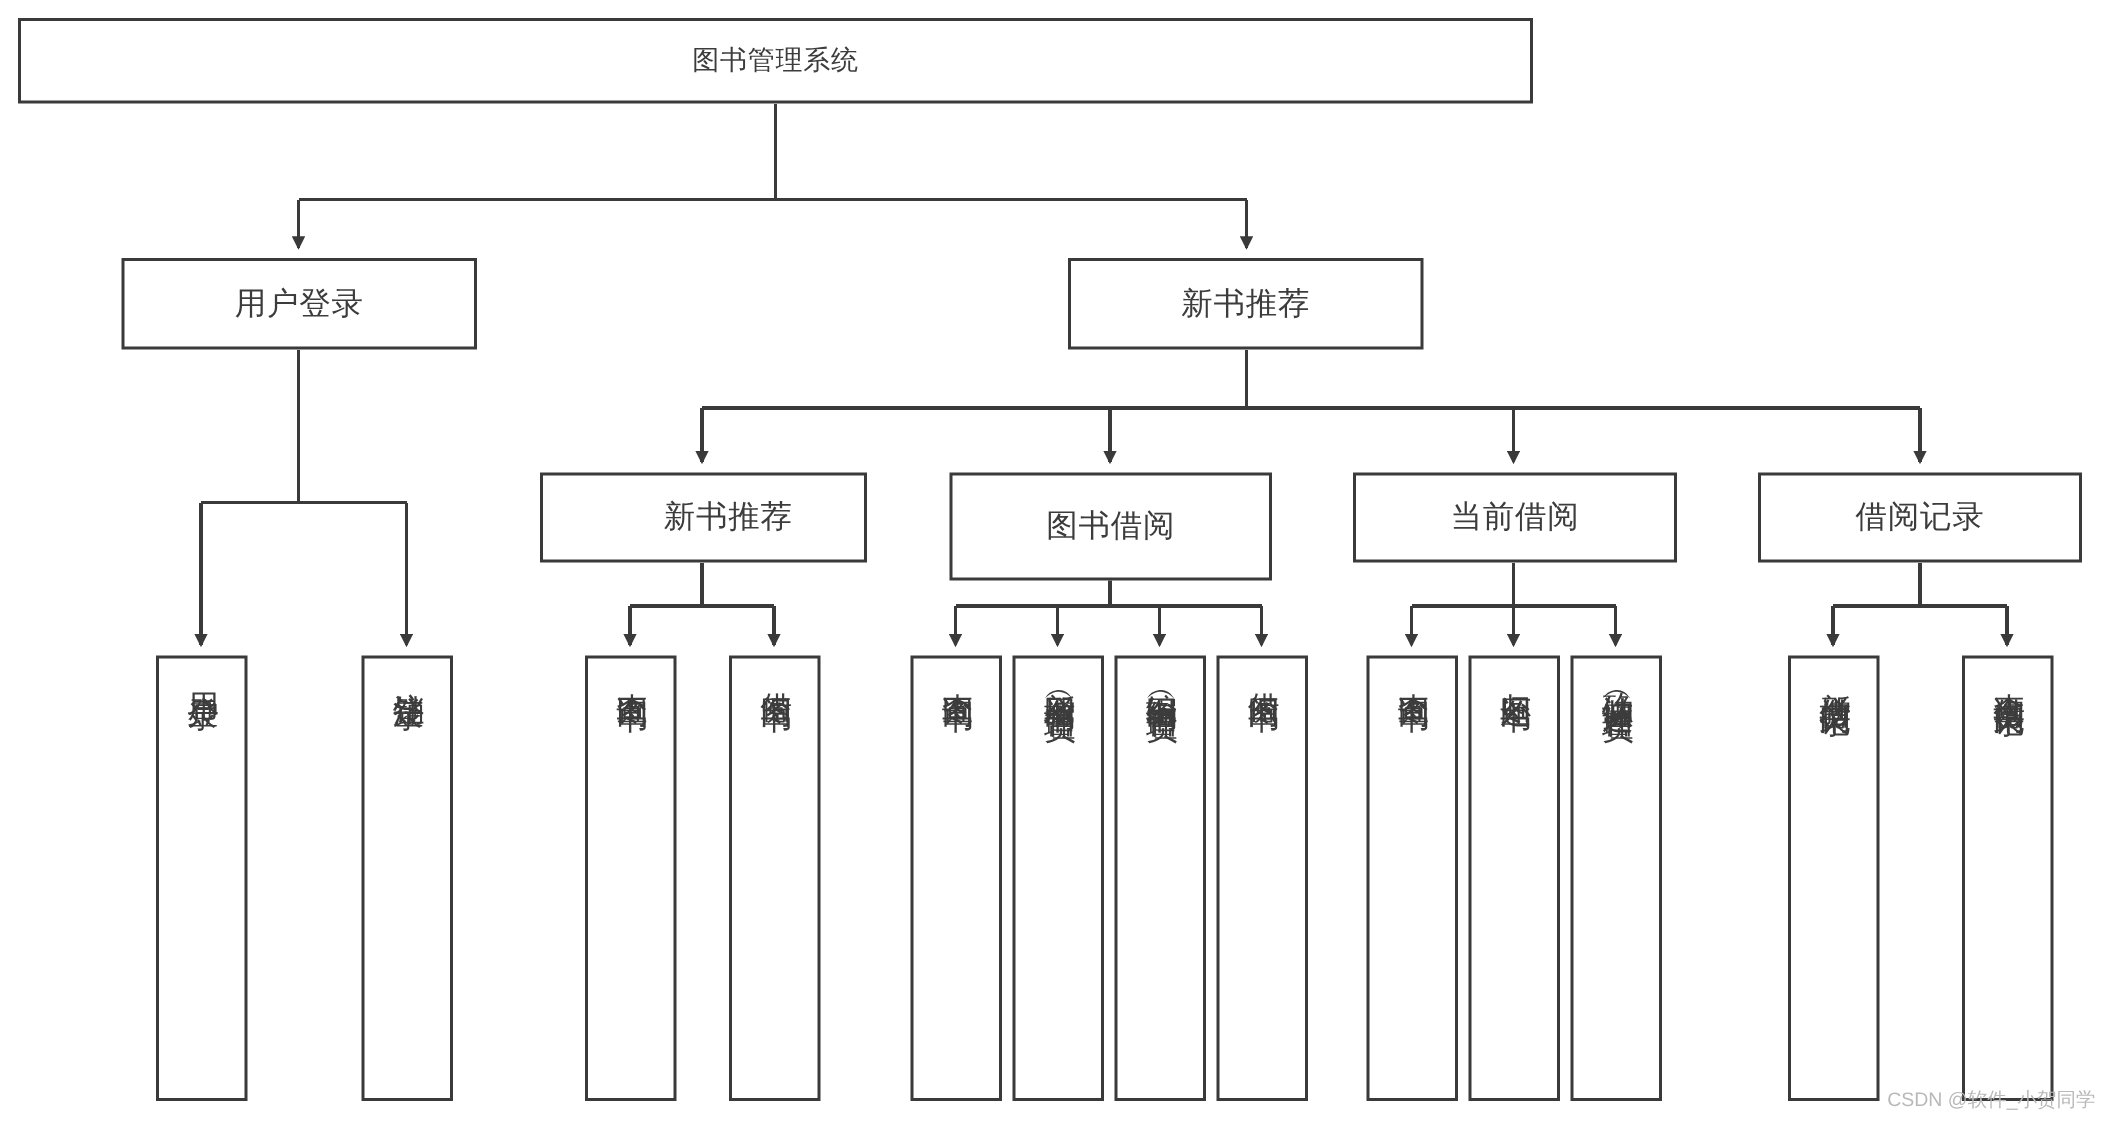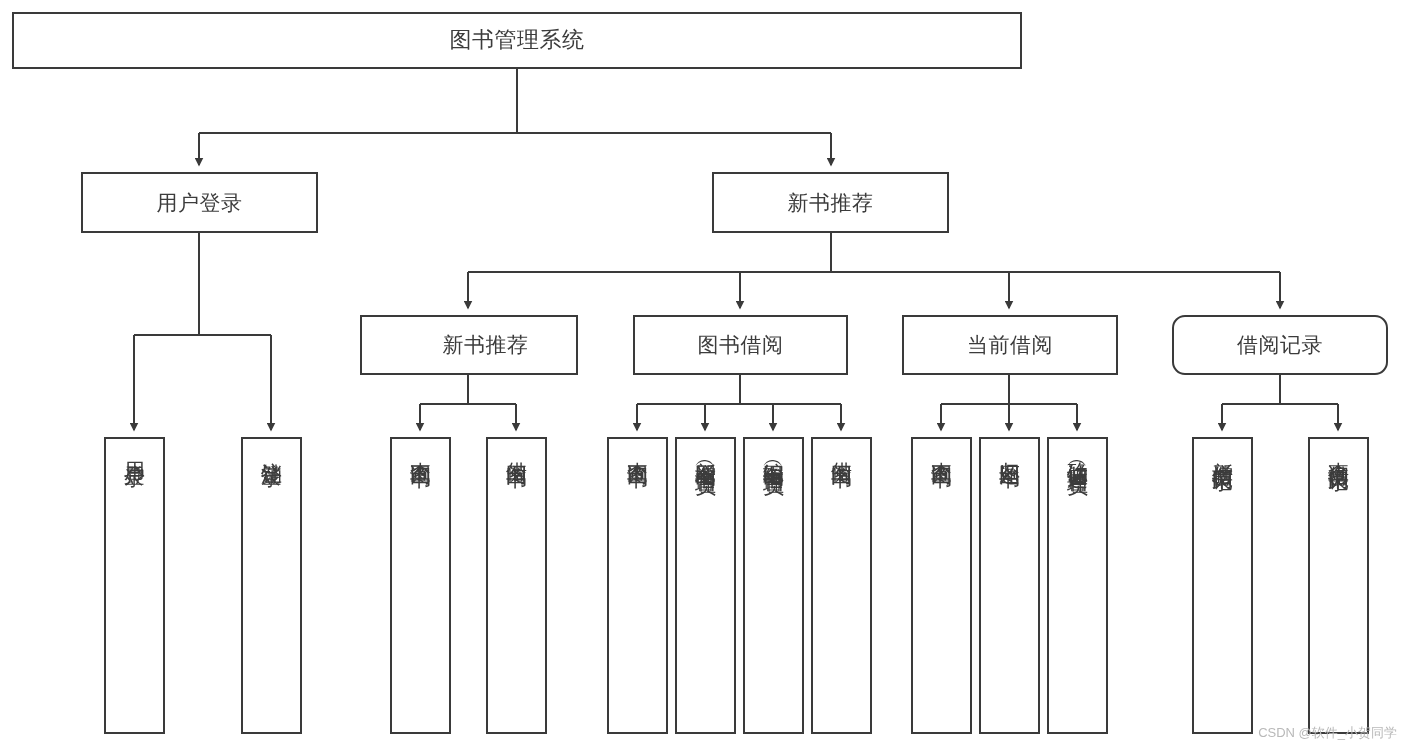--- a/index.html
+++ b/index.html
@@ -44,21 +44,21 @@
     line-height: 1.22;
     color: #3c3c3c;
     letter-spacing: 0.5px;
   }
   
   .node.horizontal .node-label {
     writing-mode: horizontal-tb;
     font-size: 21px;
   }
   .node.root .node-label {
-    font-size: 22px;
+    font-size: 18px;
   }
   
   .node.vertical {
     align-items: flex-start;
     justify-content: center;
     padding-top: 6px;
   }
   .node.vertical .node-label {
     writing-mode: vertical-rl;
     text-orientation: upright;
@@ -144,29 +144,29 @@
   </div>
 
   <div class="node horizontal" style="left:712px; top:172px; width:237px; height:61px;">
     <span class="node-label">新书推荐</span>
   </div>
 
   <div class="node horizontal" style="left:360px; top:315px; width:218px; height:60px;padding-left:33px;">
     <span class="node-label">新书推荐</span>
   </div>
 
-  <div class="node horizontal" style="left:633px; top:315px; width:215px; height:60px;">
+  <div class="node horizontal" style="left:633px; top:315px; width:215px; height:72px;">
     <span class="node-label">图书借阅</span>
   </div>
 
   <div class="node horizontal" style="left:902px; top:315px; width:216px; height:60px;">
     <span class="node-label">当前借阅</span>
   </div>
 
-  <div class="node horizontal" style="left:1172px; top:315px; width:216px; height:60px;border-radius:13px;">
+  <div class="node horizontal" style="left:1172px; top:315px; width:216px; height:60px;">
     <span class="node-label">借阅记录</span>
   </div>
 
   <div class="node vertical" style="left:104px; top:437px; width:61px; height:297px;">
     <span class="node-label">用户登录</span>
   </div>
 
   <div class="node vertical" style="left:241px; top:437px; width:61px; height:297px;">
     <span class="node-label">注销登录</span>
   </div>

